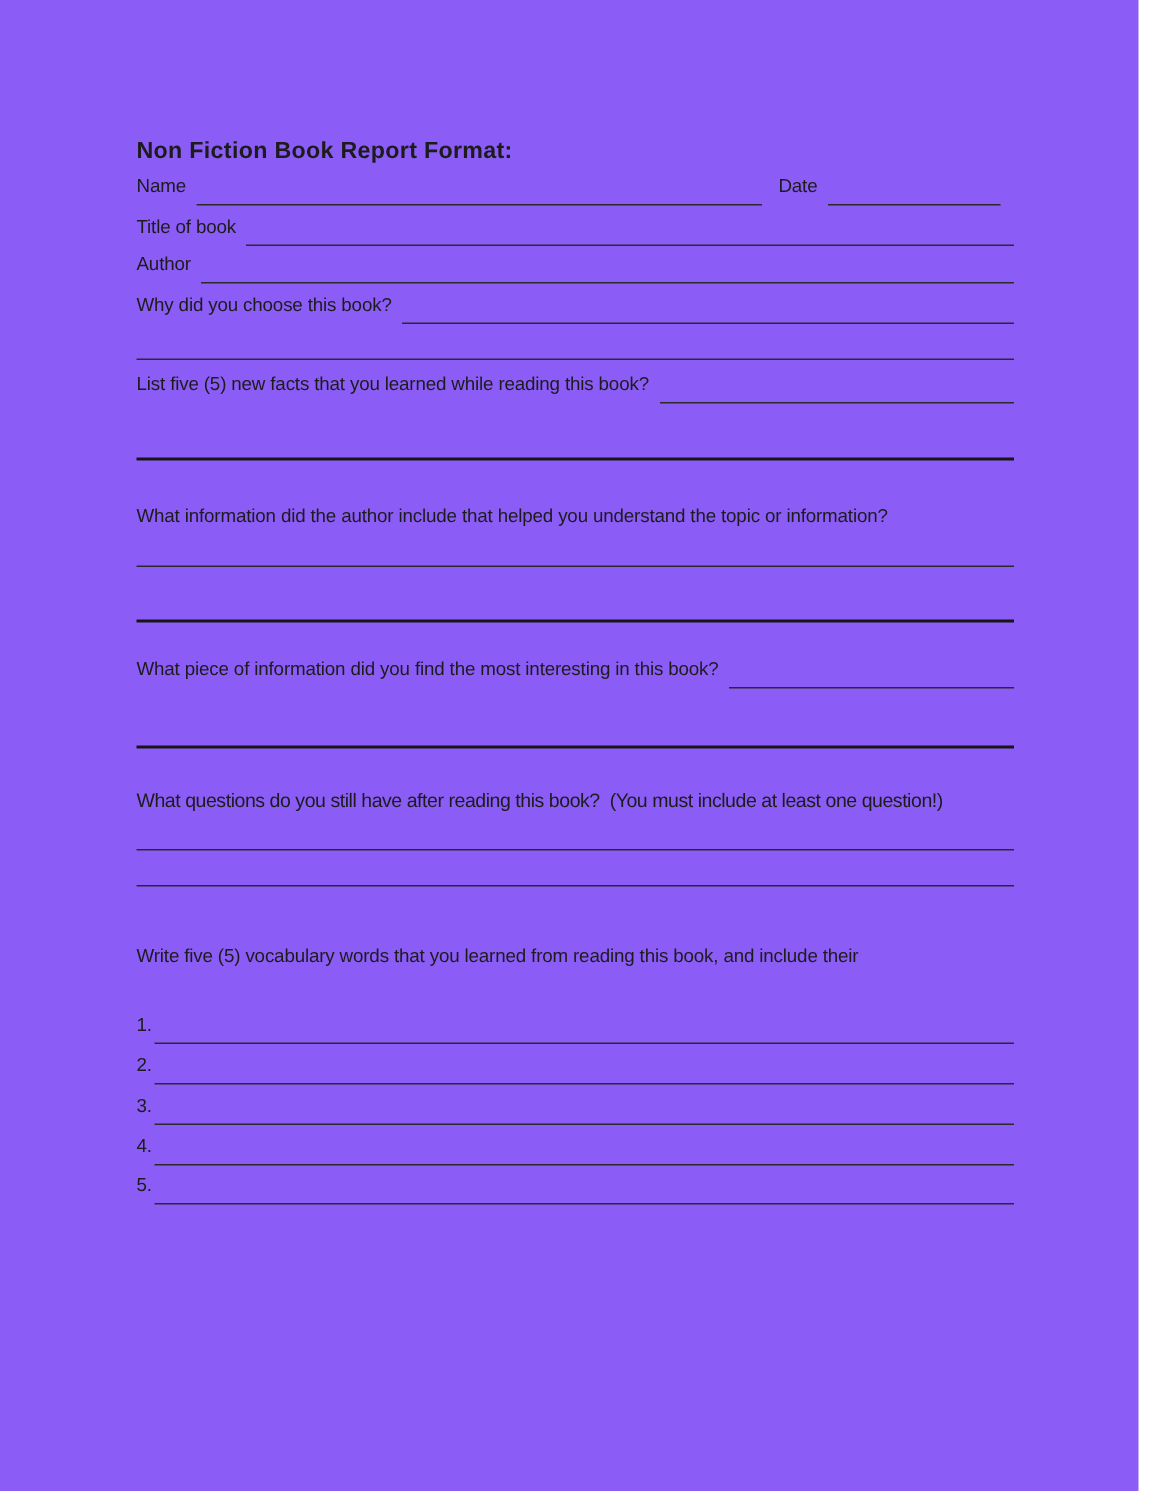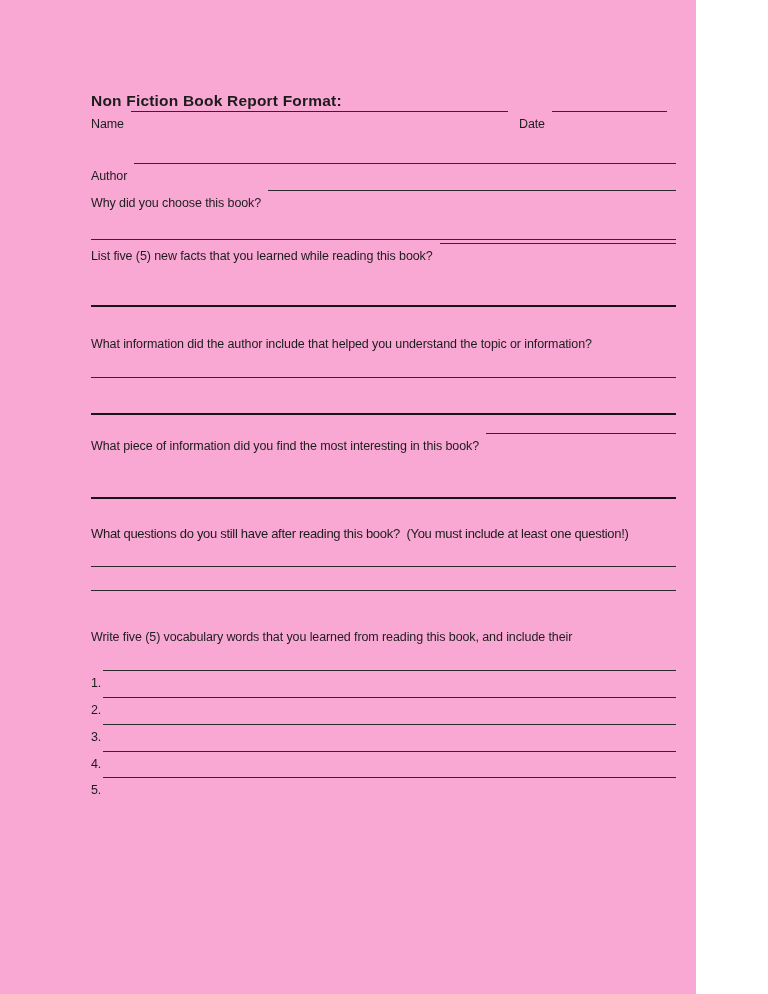--- a/index.html
+++ b/index.html
@@ -8,43 +8,43 @@
     background: #ffffff;
   }
   body {
     width: 768px;
     height: 994px;
     font-family: "Liberation Sans", "DejaVu Sans", sans-serif;
     color: #1c1c1c;
   }
   .page {
     position: relative;
-    width: 696px;
+    width: 759px;
     height: 994px;
-    background: #f9a8d4;
+    background: #8b5cf6;
     overflow: hidden;
   }
   .title {
     position: absolute;
     left: 91px;
     top: 92px;
     margin: 0;
     font-size: 15.5px;
     font-weight: bold;
     letter-spacing: 0.2px;
     white-space: pre;
   }
   
   .row {
     position: absolute;
     left: 91px;
     width: 585px;
     height: 26px;
     display: flex;
-    align-items: flex-start;
+    align-items: flex-end;
     line-height: 26px;
     font-size: 12.5px;
     letter-spacing: -0.1px;
   }
   .lbl {
     white-space: pre;
     padding-right: 7px;
   }
   .num {
     white-space: pre;
@@ -87,20 +87,24 @@
 
   <h1 class="title">Non Fiction Book Report Format:</h1>
 
   <div class="row" style="top:111px">
     <span class="lbl">Name</span>
     <span class="line name-line"></span>
     <span class="lbl date-lbl">Date</span>
     <span class="line grow date-line"></span>
   </div>
 
+  <div class="row" style="top:138px">
+    <span class="lbl">Title of book</span>
+    <span class="line grow"></span>
+  </div>
 
   <div class="row" style="top:163px">
     <span class="lbl">Author</span>
     <span class="line grow"></span>
   </div>
 
   <div class="row" style="top:190px">
     <span class="lbl">Why did you choose this book?</span>
     <span class="line grow"></span>
   </div>

